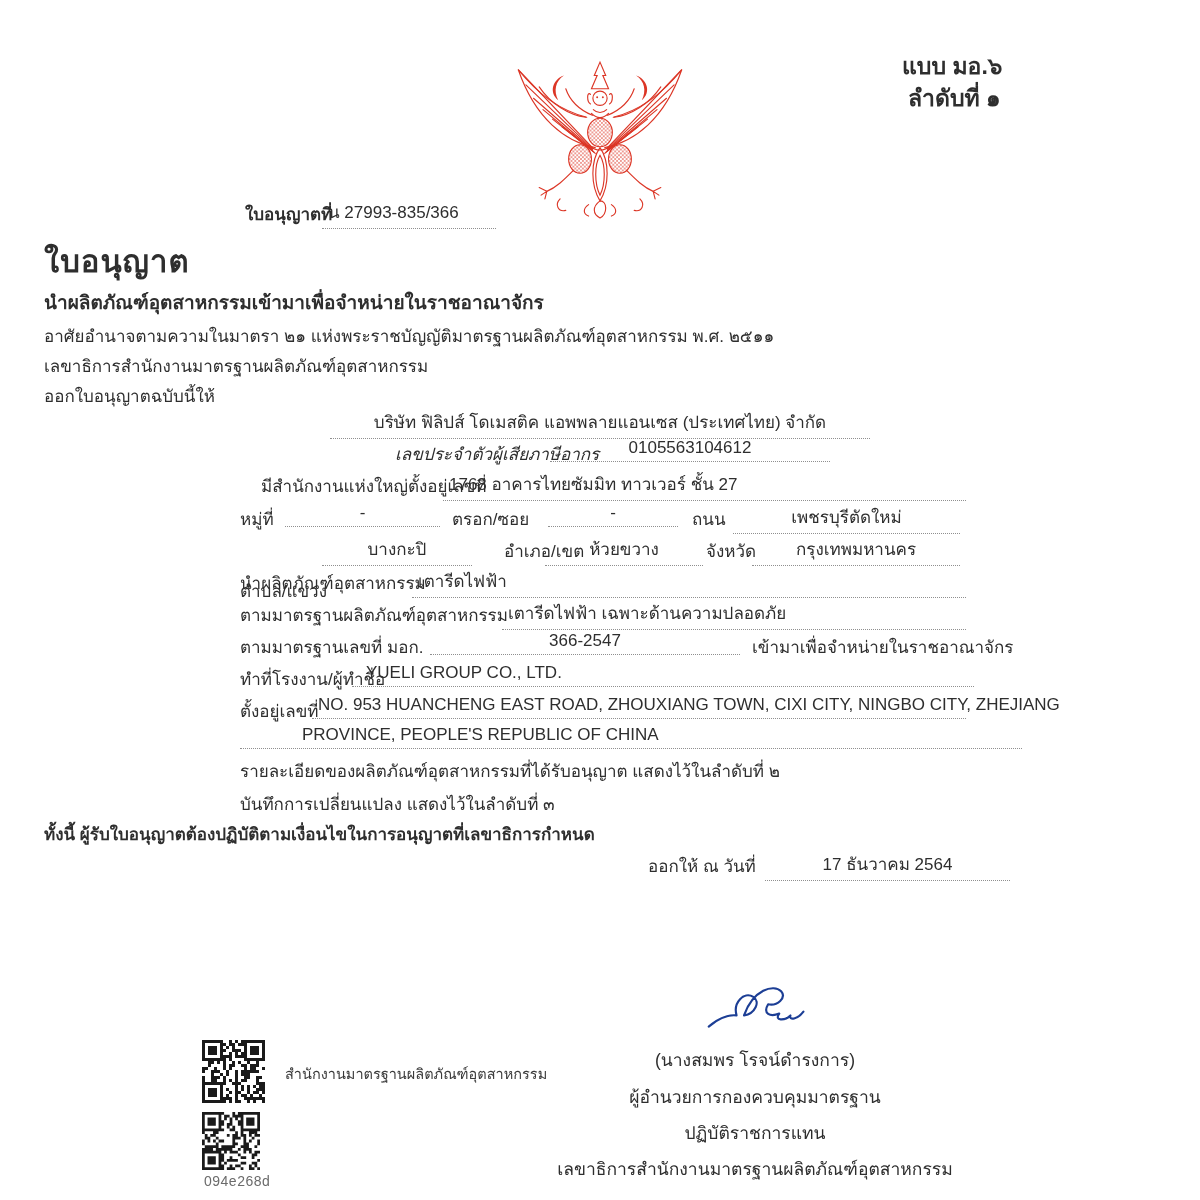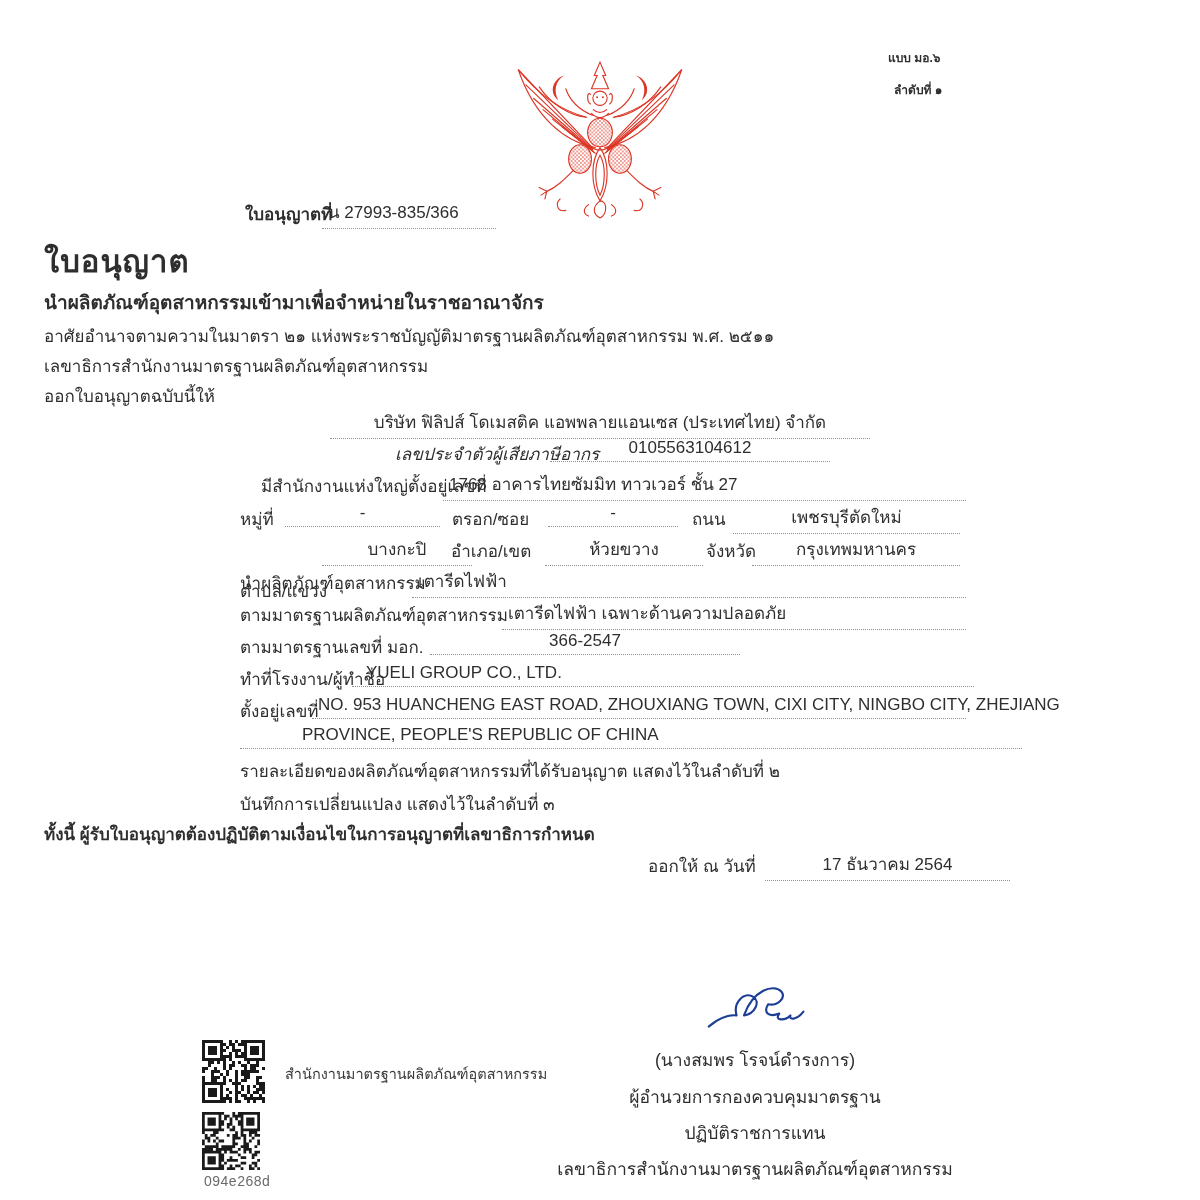--- a/index.html
+++ b/index.html
@@ -11,21 +11,21 @@
   .lbl{font-size:17px;}
   .b{font-weight:bold;}
   .fill{
     position:absolute;border-bottom:1.6px dotted #8f8f8f;text-align:center;
     font-size:17px;padding-bottom:3px;white-space:nowrap;overflow:visible;
   }
   .fill.tl{text-align:left;padding-left:6px;}
   .ctr{left:0;width:1193px;padding-left:44px;}
   .title{font-size:31px;font-weight:bold;letter-spacing:1px;}
   .subtitle{font-size:19px;font-weight:bold;}
-  .formcode{font-size:12px;font-weight:bold;text-align:right;}
+  .formcode{font-size:23px;font-weight:bold;text-align:right;margin-left:14px;}
   .sig-col{position:absolute;left:545px;width:420px;text-align:center;font-size:17.5px;}
   .qr{position:absolute;}
   .qr-caption{font-size:14.5px;color:#3a3a3a;}
   .qr-hash{font-size:14px;color:#6b6b6b;letter-spacing:.5px;}
   svg{display:block;}
 </style>
 </head>
 <body>
 
 <div class="page">
@@ -102,33 +102,34 @@
 
   <div class="abs lbl" style="left:240px;top:505px;">หมู่ที่</div>
   <div class="fill" style="left:285px;top:503px;width:155px;">-</div>
   <div class="abs lbl" style="left:452px;top:505px;">ตรอก/ซอย</div>
   <div class="fill" style="left:548px;top:503px;width:130px;">-</div>
   <div class="abs lbl" style="left:692px;top:505px;">ถนน</div>
   <div class="fill" style="left:733px;top:503px;width:227px;">เพชรบุรีตัดใหม่</div>
 
   <div class="abs lbl" style="left:240px;top:537px;margin-top:40px;">ตำบล/แขวง</div>
   <div class="fill" style="left:322px;top:535px;width:150px;">บางกะปิ</div>
-  <div class="abs lbl" style="left:451px;top:537px;">อำเภอ/เขต</div>
+  <div class="abs lbl" style="left:504px;top:537px;">อำเภอ/เขต</div>
   <div class="fill" style="left:545px;top:535px;width:158px;">ห้วยขวาง</div>
   <div class="abs lbl" style="left:706px;top:537px;">จังหวัด</div>
   <div class="fill" style="left:752px;top:535px;width:208px;">กรุงเทพมหานคร</div>
 
   <div class="abs lbl" style="left:240px;top:569px;">นำผลิตภัณฑ์อุตสาหกรรม</div>
   <div class="fill tl" style="left:412px;top:567px;width:548px;">เตารีดไฟฟ้า</div>
 
   <div class="abs lbl" style="left:240px;top:601px;">ตามมาตรฐานผลิตภัณฑ์อุตสาหกรรม</div>
   <div class="fill tl" style="left:502px;top:599px;width:458px;">เตารีดไฟฟ้า เฉพาะด้านความปลอดภัย</div>
 
   <div class="abs lbl" style="left:240px;top:633px;">ตามมาตรฐานเลขที่ มอก.</div>
   <div class="fill" style="left:430px;top:631px;width:310px;">366-2547</div>
+  <div class="abs lbl" style="left:752px;top:633px;">เข้ามาเพื่อจำหน่ายในราชอาณาจักร</div>
 
   <div class="abs lbl" style="left:240px;top:665px;">ทำที่โรงงาน/ผู้ทำชื่อ</div>
   <div class="fill tl" style="left:352px;top:663px;width:608px;padding-left:14px;">YUELI GROUP CO., LTD.</div>
 
   <div class="abs lbl" style="left:240px;top:697px;">ตั้งอยู่เลขที่</div>
   <div class="fill tl" style="left:312px;top:695px;width:648px;">NO. 953 HUANCHENG EAST ROAD, ZHOUXIANG TOWN, CIXI CITY, NINGBO CITY, ZHEJIANG</div>
   <div class="fill tl" style="left:240px;top:725px;width:720px;padding-left:62px;">PROVINCE,  PEOPLE'S REPUBLIC OF CHINA</div>
 
   <div class="abs lbl" style="left:240px;top:757px;">รายละเอียดของผลิตภัณฑ์อุตสาหกรรมที่ได้รับอนุญาต แสดงไว้ในลำดับที่ ๒</div>
   <div class="abs lbl" style="left:240px;top:790px;">บันทึกการเปลี่ยนแปลง แสดงไว้ในลำดับที่ ๓</div>

